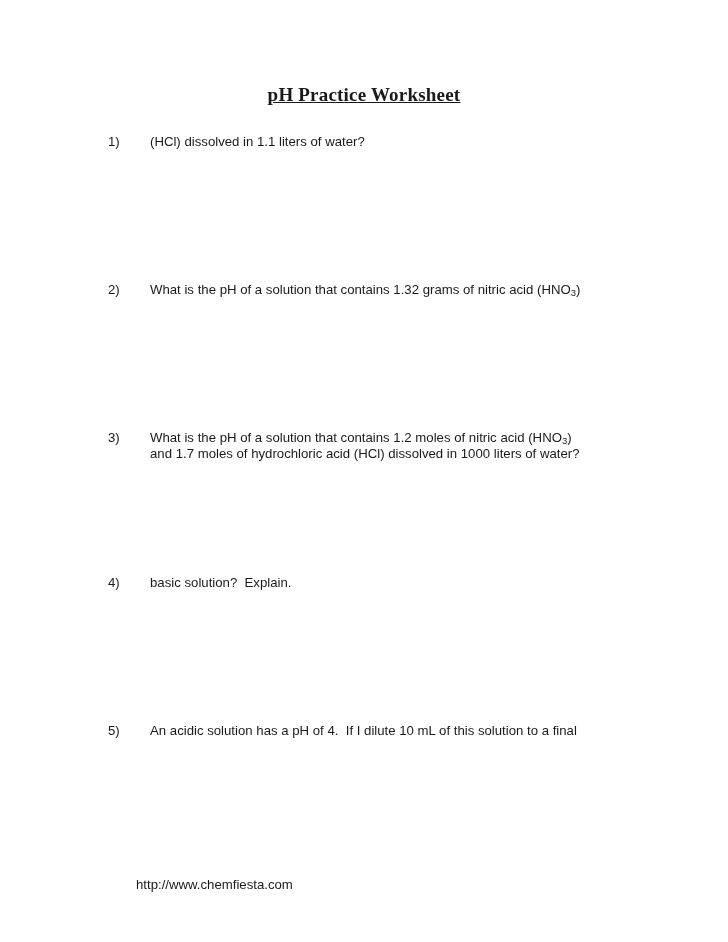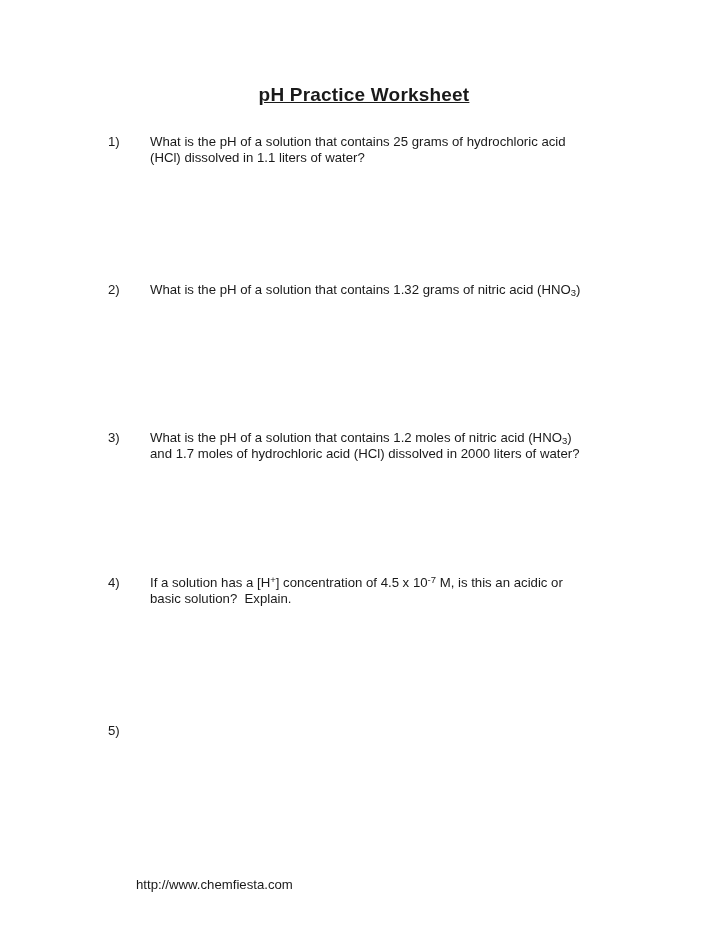--- a/index.html
+++ b/index.html
@@ -18,20 +18,21 @@
   .page-title {
     position: absolute;
     top: 84px;
     left: 0;
     width: 728px;
     text-align: center;
     font-size: 19px;
     font-weight: bold;
     text-decoration: underline;
     letter-spacing: 0.2px;
+    font-family: Liberation Serif, serif;
   }
   .question {
     position: absolute;
     left: 0;
     width: 728px;
     font-size: 13.2px;
     line-height: 16px;
   }
   .q-number {
     position: absolute;
@@ -66,38 +67,38 @@
 </style>
 </head>
 <body>
 
 <div>
 
   <div class="page-title">pH Practice Worksheet</div>
 
   <div class="question q1">
     <div class="q-number">1)</div>
-    <div class="q-text"><div><span>What is the pH of a solution that contains 25 grams of hydrochloric acid</span></div><div><span>(HCl) dissolved in 1.1 liters of water?</span></div></div>
+    <div class="q-text"><div><span>(HCl) dissolved in 1.1 liters of water?</span></div></div>
   </div>
 
   <div class="question q2">
     <div class="q-number">2)</div>
     <div class="q-text"><div><span>What is the pH of a solution that contains 1.32 grams of nitric acid (HNO</span><sub>3</sub><span>)</span></div></div>
   </div>
 
   <div class="question q3">
     <div class="q-number">3)</div>
-    <div class="q-text"><div><span>What is the pH of a solution that contains 1.2 moles of nitric acid (HNO</span><sub>3</sub><span>)</span></div><div><span>and 1.7 moles of hydrochloric acid (HCl) dissolved in 2000 liters of water?</span></div></div>
+    <div class="q-text"><div><span>What is the pH of a solution that contains 1.2 moles of nitric acid (HNO</span><sub>3</sub><span>)</span></div><div><span>and 1.7 moles of hydrochloric acid (HCl) dissolved in 1000 liters of water?</span></div></div>
   </div>
 
   <div class="question q4">
     <div class="q-number">4)</div>
-    <div class="q-text"><div><span>If a solution has a [H</span><sup>+</sup><span>] concentration of 4.5 x 10</span><sup>-7</sup><span> M, is this an acidic or</span></div><div><span>basic solution?  Explain.</span></div></div>
+    <div class="q-text"><div><span>basic solution?  Explain.</span></div></div>
   </div>
 
   <div class="question q5">
     <div class="q-number">5)</div>
-    <div class="q-text"></div>
+    <div class="q-text"><div><span>An acidic solution has a pH of 4.  If I dilute 10 mL of this solution to a final</span></div></div>
   </div>
 
   <div class="footer-url">http://www.chemfiesta.com</div>
 
 </div>
 
 </body></html>

